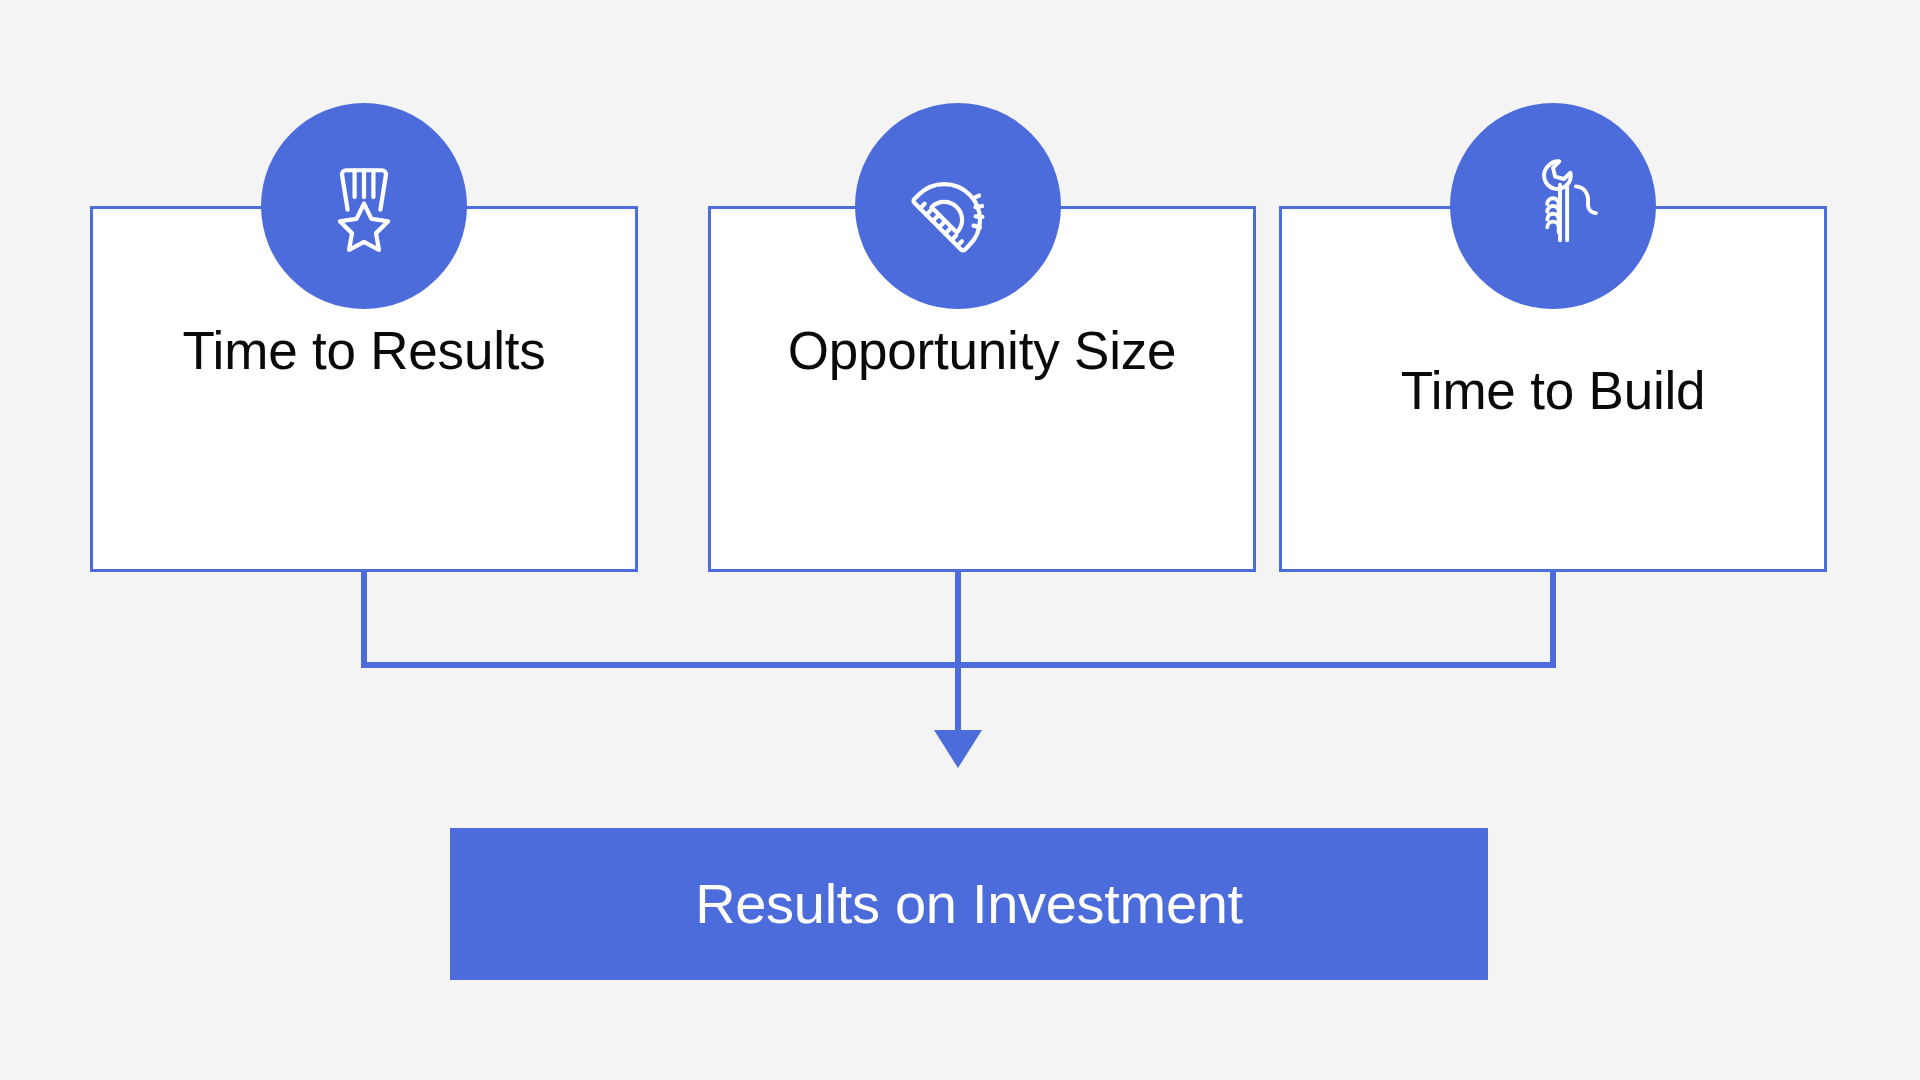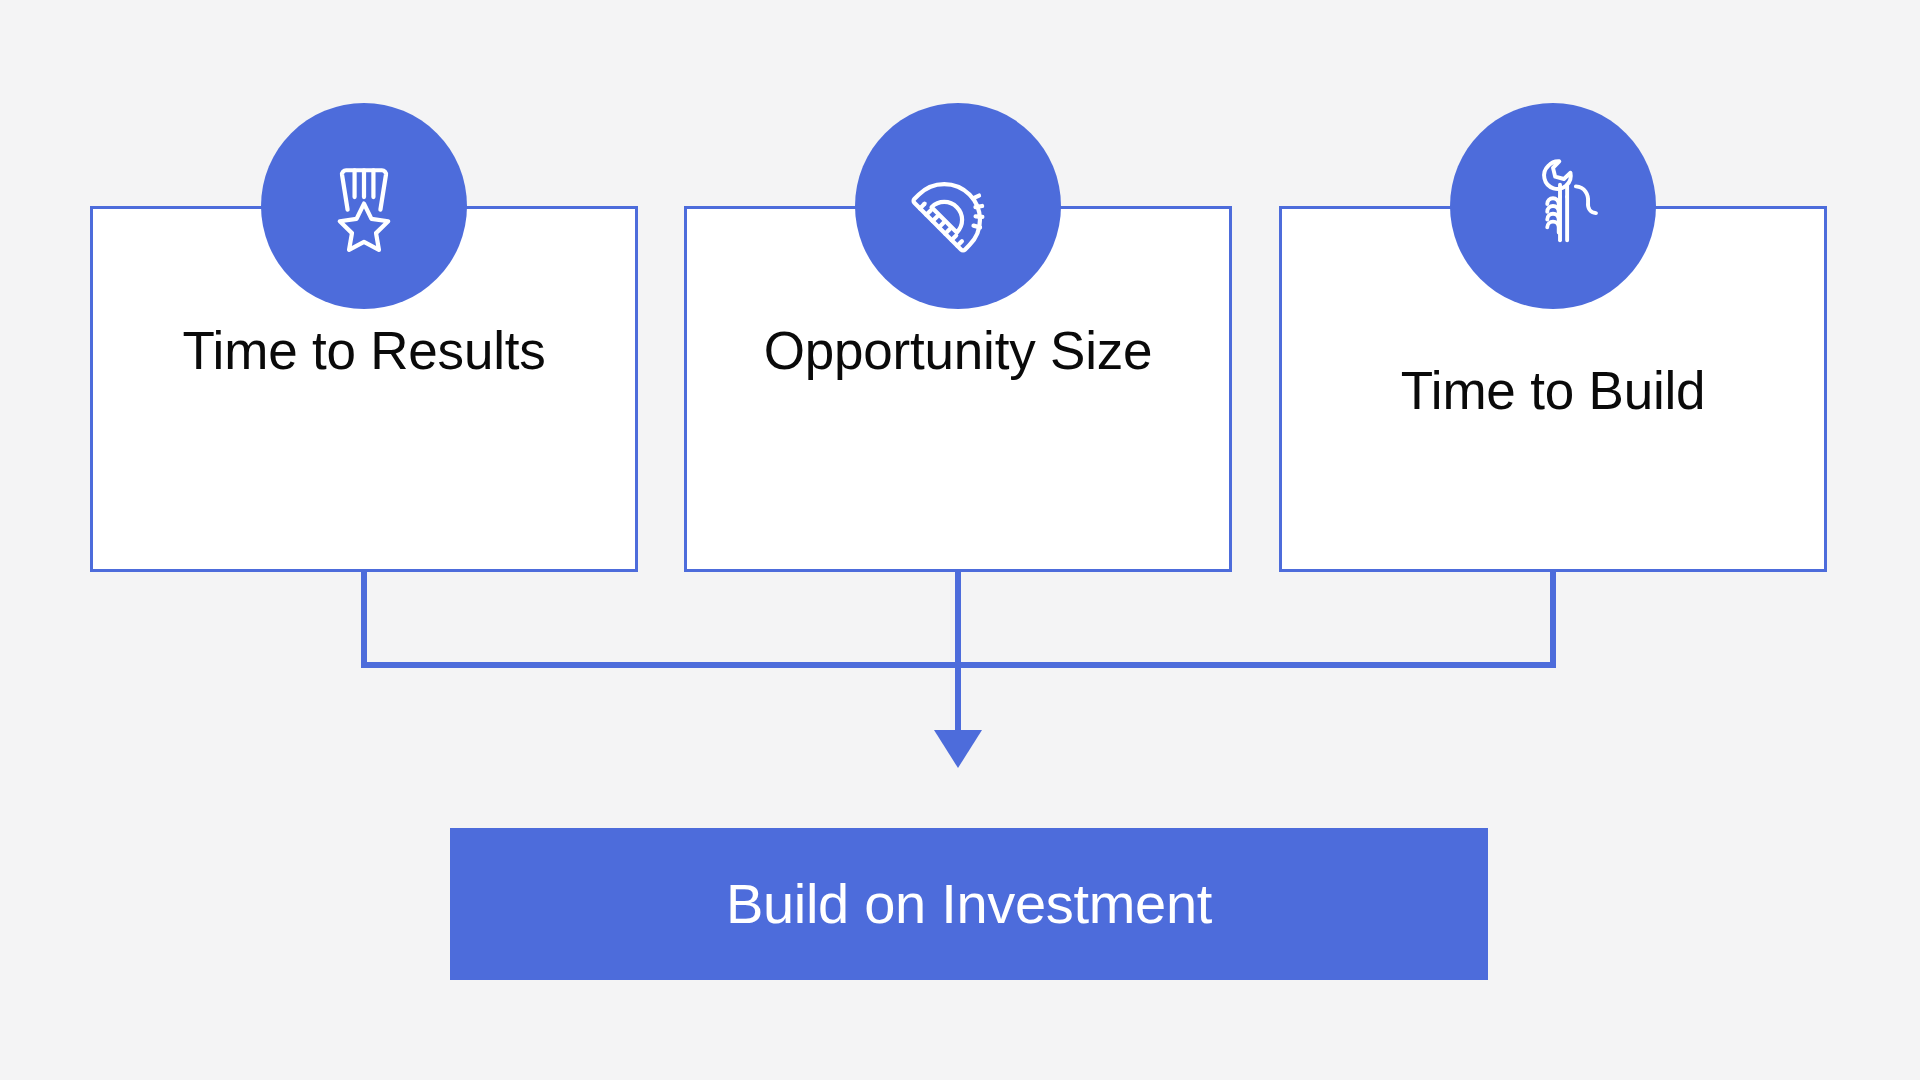--- a/index.html
+++ b/index.html
@@ -36,21 +36,21 @@
     position: absolute;
     top: 206px;
     width: 548px;
     height: 366px;
     background: #ffffff;
     border: 3px solid #4d6cdb;
     box-sizing: border-box;
     z-index: 2;
   }
   #card-0 { left: 90px; }
-  #card-1 { left: 684px; }
+  #card-1 { left: 708px; }
   #card-2 { left: 1279px; }
 
   .card-label {
     position: absolute;
     left: 0;
     right: 0;
     top: 108px;
     text-align: center;
     font-size: 53px;
     line-height: 1.27;
@@ -198,16 +198,16 @@
           <path d="M23.6 35.4 a3.5 3.5 0 0 1 5 5 l-2.6 2.6"></path>
           <path d="M20.2 38.8 a3.5 3.5 0 0 1 5 5 l-2.2 2.2"></path>
 
           <path d="M50.5 33.4 c3.6 4.1 2.1 9.1 -1.6 12.2 -2.9 2.4 -3.6 5.4 -1.3 8.2"></path>
         </g>
       </svg>
     </span>
   </div>
 
   <div id="result-bar">
-    <span id="result-label">Build on Investment</span>
+    <span id="result-label">Results on Investment</span>
   </div>
 
 </div>
 
 </body></html>

